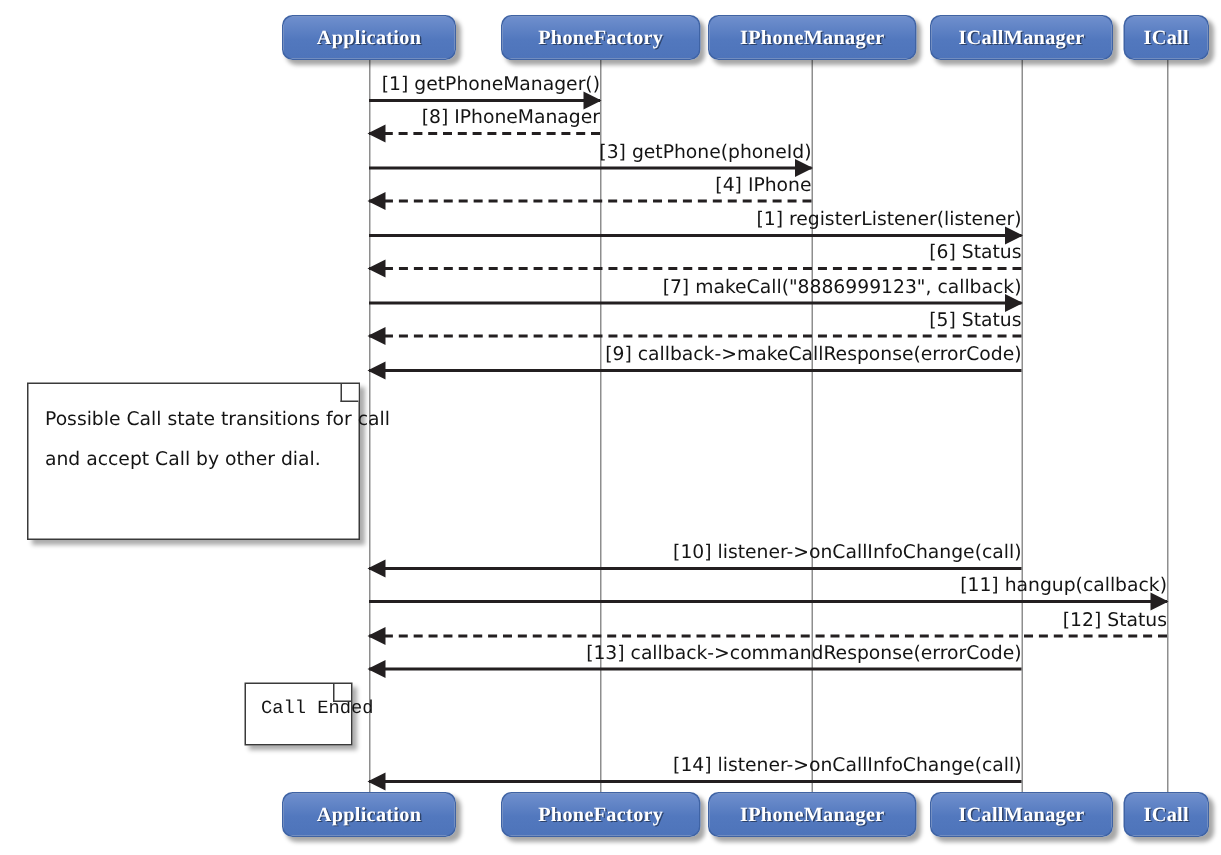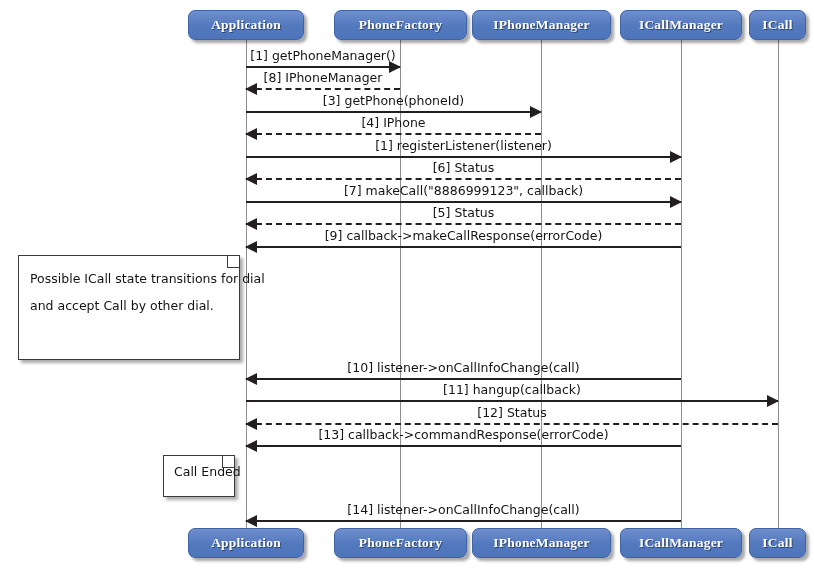--- a/index.html
+++ b/index.html
@@ -73,21 +73,21 @@
   }
   .msg.to-left .head {
     left: -1px;
     border-right: 12px solid #231f20;
   }
   .msg .label {
     position: absolute;
     left: 0;
     right: 0;
     bottom: 3px;
-    text-align: center;
+    text-align: right;
     font-size: 12.5px;
     color: #141414;
     white-space: nowrap;
     line-height: 14px;
   }
   
   .note {
     position: absolute;
     box-sizing: border-box;
     background: #ffffff;
@@ -108,20 +108,21 @@
   }
   .note .note-body {
     padding: 9px 10px 6px 11px;
   }
   .note .note-line {
     line-height: 27px;
     white-space: nowrap;
   }
   .note.small .note-body {
     padding: 8px 10px;
+    font-family: Liberation Mono, monospace;
   }
   .note.small .note-line {
     line-height: 16px;
   }
 </style>
 </head>
 <body>
 
 <div id="diagram-root">
 
@@ -213,21 +214,21 @@
         <div class="line"></div>
         <div class="head"></div>
         <div class="label">[14] listener-&gt;onCallInfoChange(call)</div>
       </div>
     </div>
 
   <div id="notes-layer">
       <div class="note" style="left: 18px; top: 255px; width: 222px; height: 105px;">
         <div class="fold"></div>
         <div class="note-body">
-          <div class="note-line">Possible ICall state transitions for dial</div>
+          <div class="note-line">Possible Call state transitions for call</div>
           <div class="note-line">and accept Call by other dial.</div>
         </div>
       </div>
       <div class="note small" style="left: 163px; top: 455px; width: 72px; height: 42px;">
         <div class="fold"></div>
         <div class="note-body">
           <div class="note-line">Call Ended</div>
         </div>
       </div>
     </div>

